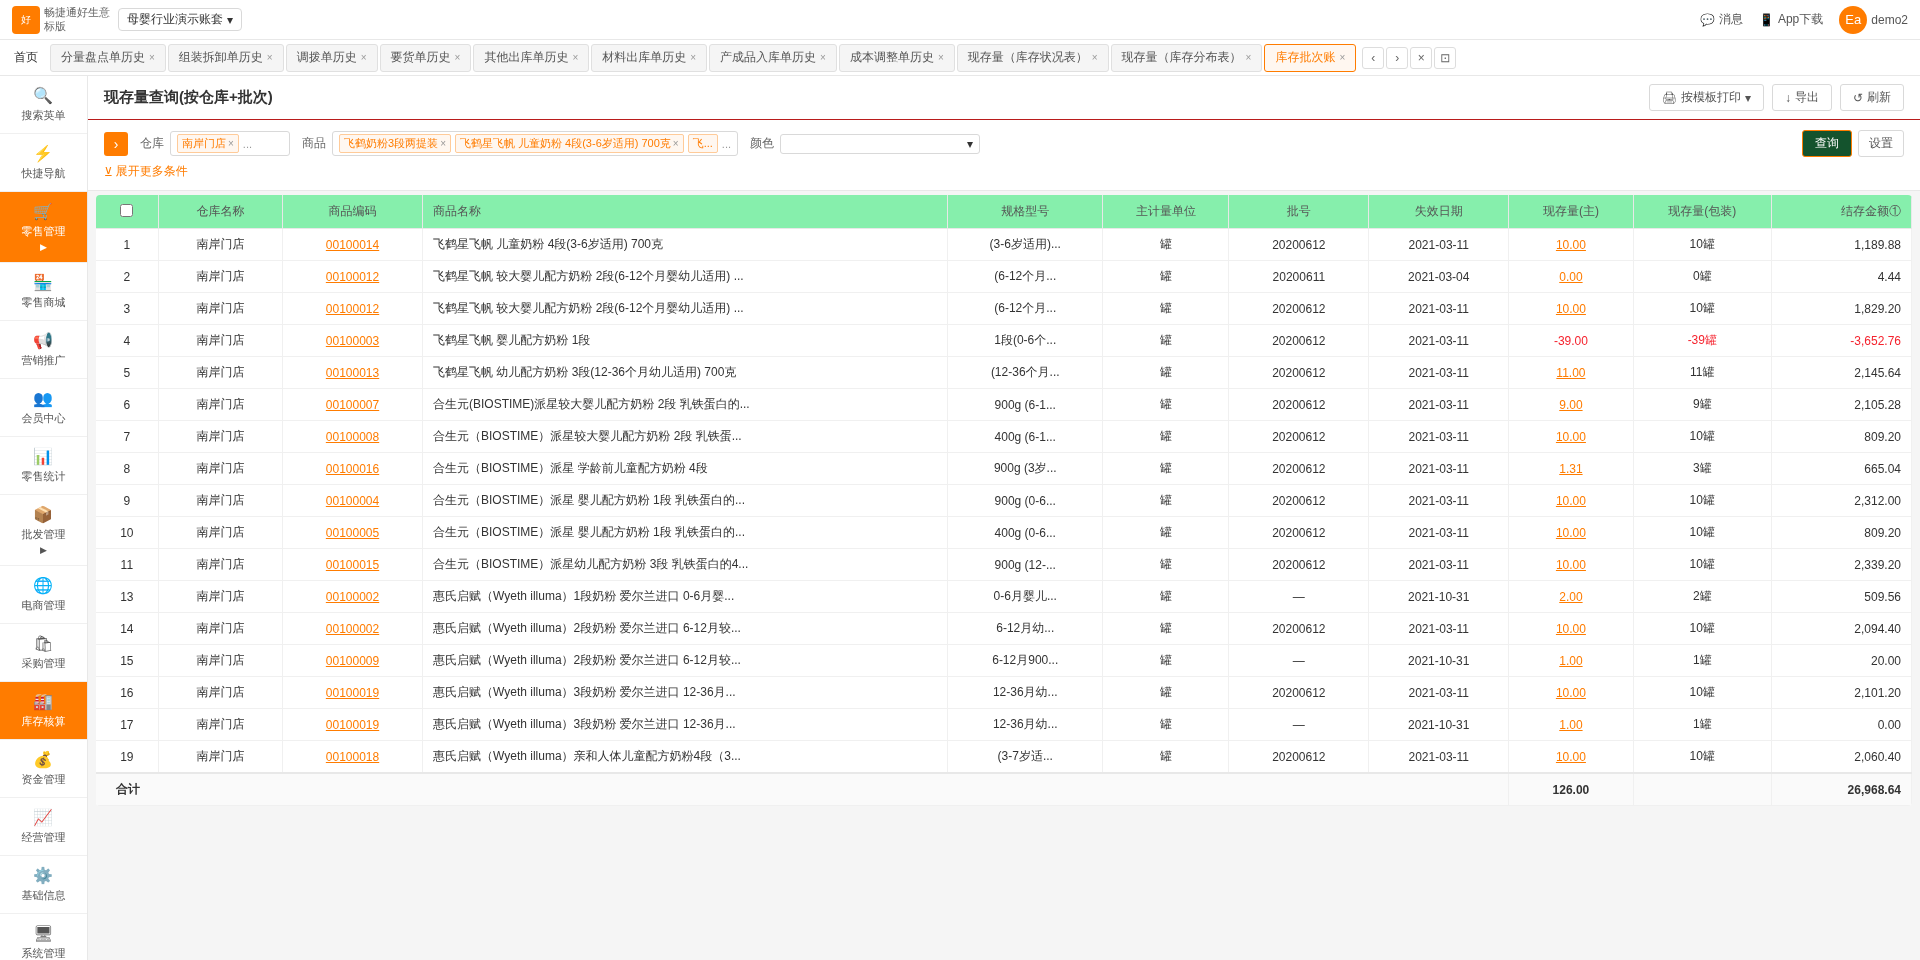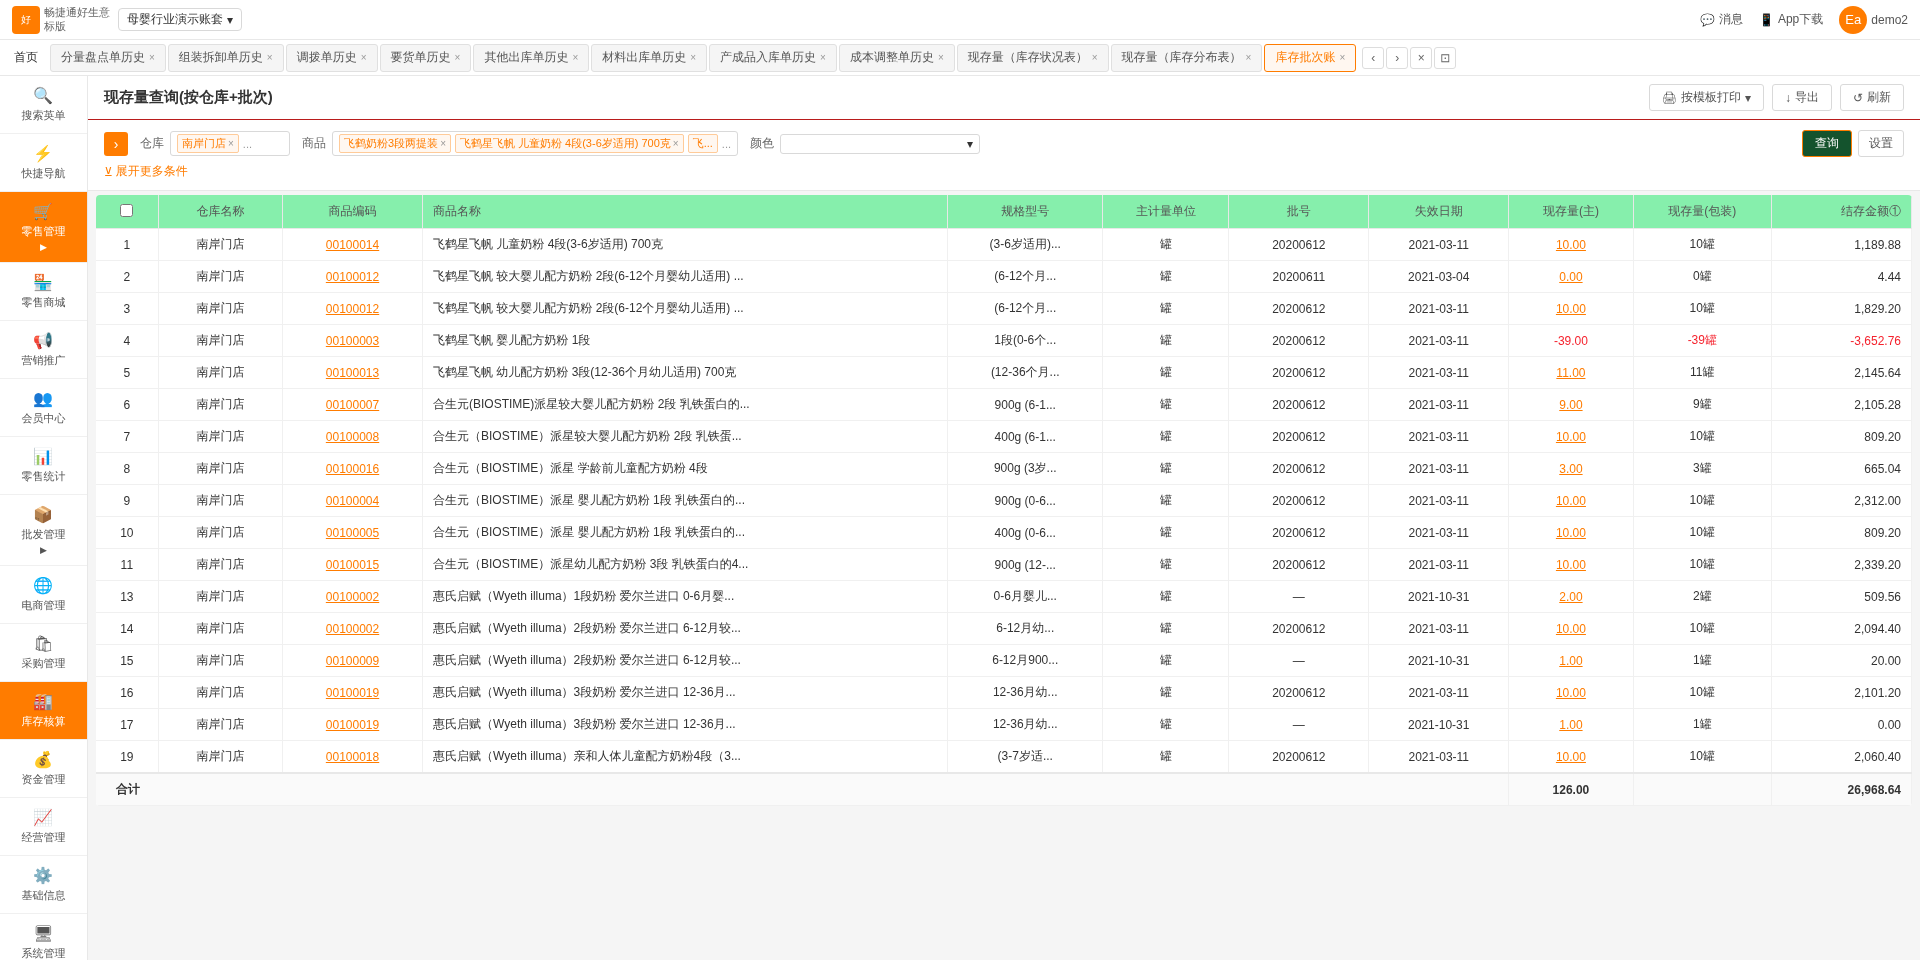--- a/index.html
+++ b/index.html
@@ -466,21 +466,21 @@
   </tr>
             <tr>
     <td class="col-index">8</td>
     <td class="col-warehouse">南岸门店</td>
     <td class="col-code td-orange">00100016</td>
     <td class="col-name td-left">合生元（BIOSTIME）派星 学龄前儿童配方奶粉 4段</td>
     <td class="col-spec">900g (3岁...</td>
     <td class="col-unit">罐</td>
     <td class="col-batch">20200612</td>
     <td class="col-expire">2021-03-11</td>
-    <td class="col-qty td-orange">3.00</td>
+    <td class="col-qty td-orange">1.31</td>
     <td class="col-pkg ">3罐</td>
     <td class="col-amount " style="text-align:right;">665.04</td>
   </tr>
             <tr>
     <td class="col-index">9</td>
     <td class="col-warehouse">南岸门店</td>
     <td class="col-code td-orange">00100004</td>
     <td class="col-name td-left">合生元（BIOSTIME）派星 婴儿配方奶粉 1段 乳铁蛋白的...</td>
     <td class="col-spec">900g (0-6...</td>
     <td class="col-unit">罐</td>

